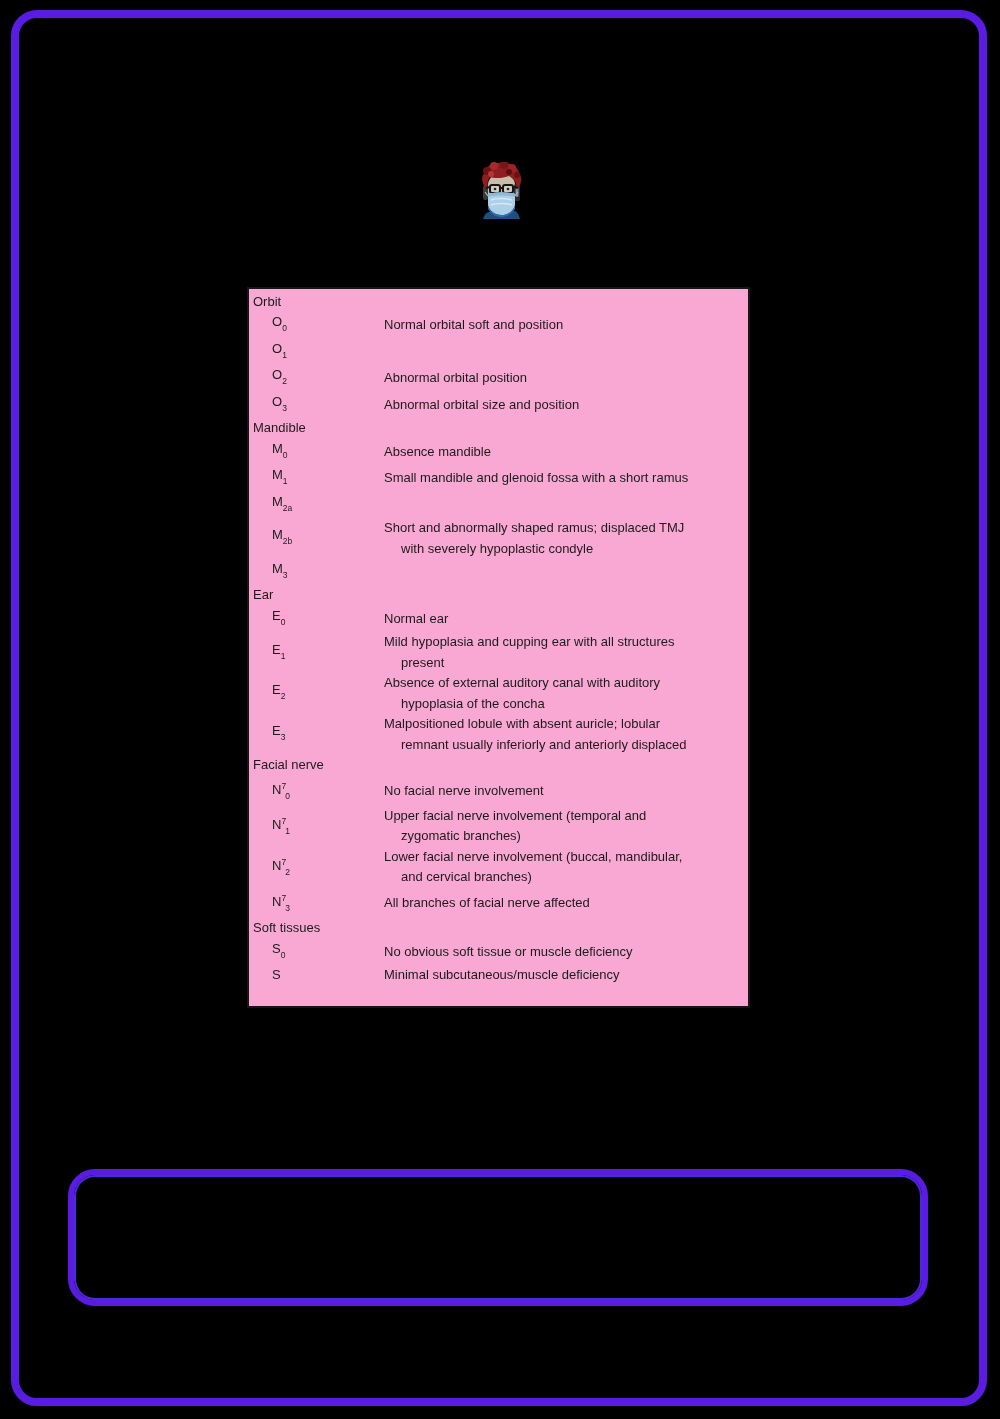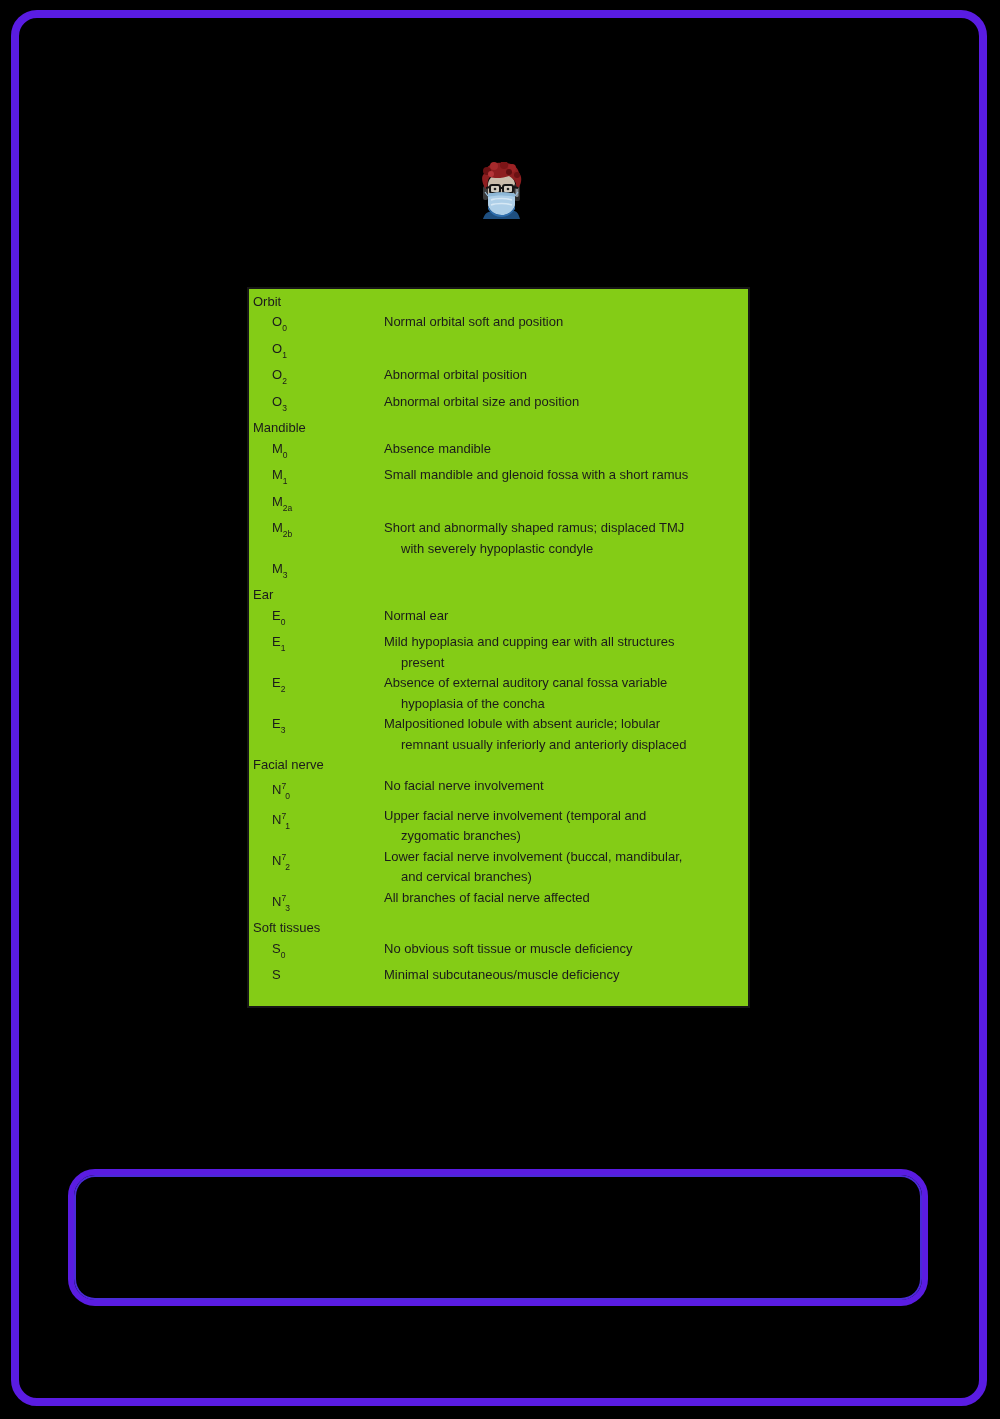--- a/index.html
+++ b/index.html
@@ -22,31 +22,31 @@
     border:6px solid #5a1ce2;
     border-radius:27px;
     box-shadow:inset 0 0 0 2px #4a2bd8;
   }
   .avatar{
     position:absolute;left:478px;top:162px;width:47px;height:57px;
   }
   .omens-table{
     position:absolute;left:247px;top:287px;width:503px;height:721px;
     box-sizing:border-box;
-    background:#84cc16;
+    background:#f9a8d4;
     border:2px solid #161616;
     padding:3px 2px 0 2px;
     color:#1b1b1b;
     font-size:13px;
     line-height:20.45px;
     overflow:hidden;
   }
   .cat-row{display:flex;}
   .cat-label{flex:0 0 133px;padding-left:2px;box-sizing:border-box;}
-  .row{display:flex;}
+  .row{display:flex;align-items:center;}
   .sym-col{flex:0 0 133px;padding-left:21px;box-sizing:border-box;white-space:nowrap;}
   .desc{flex:1;white-space:pre-wrap;padding-left:17px;text-indent:-17px;padding-right:2px;}
   .sub{font-size:8.5px;vertical-align:-5px;}
   .sup{font-size:8.5px;vertical-align:5px;}
   .sup + .sub{margin-left:-1px;}
 </style>
 </head>
 <body>
 
 <div class="outer-border"></div>
@@ -133,21 +133,21 @@
       <span class="sym-col"><span class="sym">E</span><span class="sub">0</span></span>
       <span class="desc">Normal ear</span>
     </div>
     <div class="row">
       <span class="sym-col"><span class="sym">E</span><span class="sub">1</span></span>
       <span class="desc">Mild hypoplasia and cupping ear with all structures
 present</span>
     </div>
     <div class="row">
       <span class="sym-col"><span class="sym">E</span><span class="sub">2</span></span>
-      <span class="desc">Absence of external auditory canal fossa variable
+      <span class="desc">Absence of external auditory canal with auditory
 hypoplasia of the concha</span>
     </div>
     <div class="row">
       <span class="sym-col"><span class="sym">E</span><span class="sub">3</span></span>
       <span class="desc">Malpositioned lobule with absent auricle; lobular
 remnant usually inferiorly and anteriorly displaced</span>
     </div>
     <div class="cat-row">
       <span class="cat-label">Facial nerve</span>
     </div>

